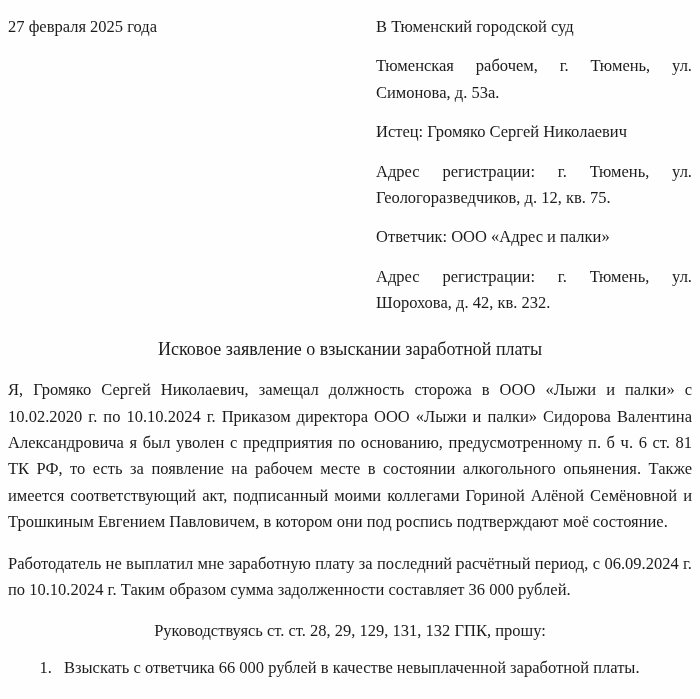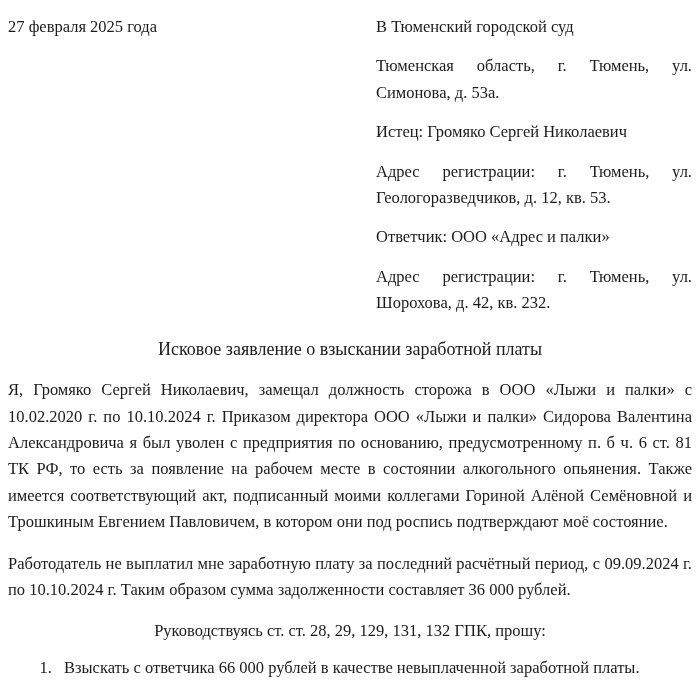--- a/index.html
+++ b/index.html
@@ -65,33 +65,33 @@
 </head>
 <body>
 
 <div class="page">
 
   <div class="header">
     <div class="date-cell">27 февраля 2025 года</div>
 
     <div class="addressee">
       <p>В Тюменский городской суд</p>
-      <p>Тюменская область, г. Тюмень, ул. Симонова, д. 53а.</p>
+      <p>Тюменская рабочем, г. Тюмень, ул. Симонова, д. 53а.</p>
       <p>Истец: Громяко Сергей Николаевич</p>
-      <p>Адрес регистрации: г. Тюмень, ул. Геологоразведчиков, д. 12, кв. 53.</p>
+      <p>Адрес регистрации: г. Тюмень, ул. Геологоразведчиков, д. 12, кв. 75.</p>
       <p>Ответчик: ООО «Адрес и палки»</p>
       <p>Адрес регистрации: г. Тюмень, ул. Шорохова, д. 42, кв. 232.</p>
     </div>
   </div>
 
   <h1 class="doc-title">Исковое заявление о взыскании заработной платы</h1>
 
   <div class="body-text">
     <p>Я, Громяко Сергей Николаевич, замещал должность сторожа в ООО «Лыжи и палки» с 10.02.2020 г. по 10.10.2024 г. Приказом директора ООО «Лыжи и палки» Сидорова Валентина Александровича я был уволен с предприятия по основанию, предусмотренному п. б ч. 6 ст. 81 ТК РФ, то есть за появление на рабочем месте в состоянии алкогольного опьянения. Также имеется соответствующий акт, подписанный моими коллегами Гориной Алёной Семёновной и Трошкиным Евгением Павловичем, в котором они под роспись подтверждают моё состояние.</p>
-    <p>Работодатель не выплатил мне заработную плату за последний расчётный период, с 09.09.2024 г. по 10.10.2024 г. Таким образом сумма задолженности составляет 36 000 рублей.</p>
+    <p>Работодатель не выплатил мне заработную плату за последний расчётный период, с 06.09.2024 г. по 10.10.2024 г. Таким образом сумма задолженности составляет 36 000 рублей.</p>
   </div>
 
   <p class="legal-basis">Руководствуясь ст. ст. 28, 29, 129, 131, 132 ГПК, прошу:</p>
 
   <ol class="claims">
     <li>Взыскать с ответчика 66 000 рублей в качестве невыплаченной заработной платы.</li>
   </ol>
 
 </div>
 

